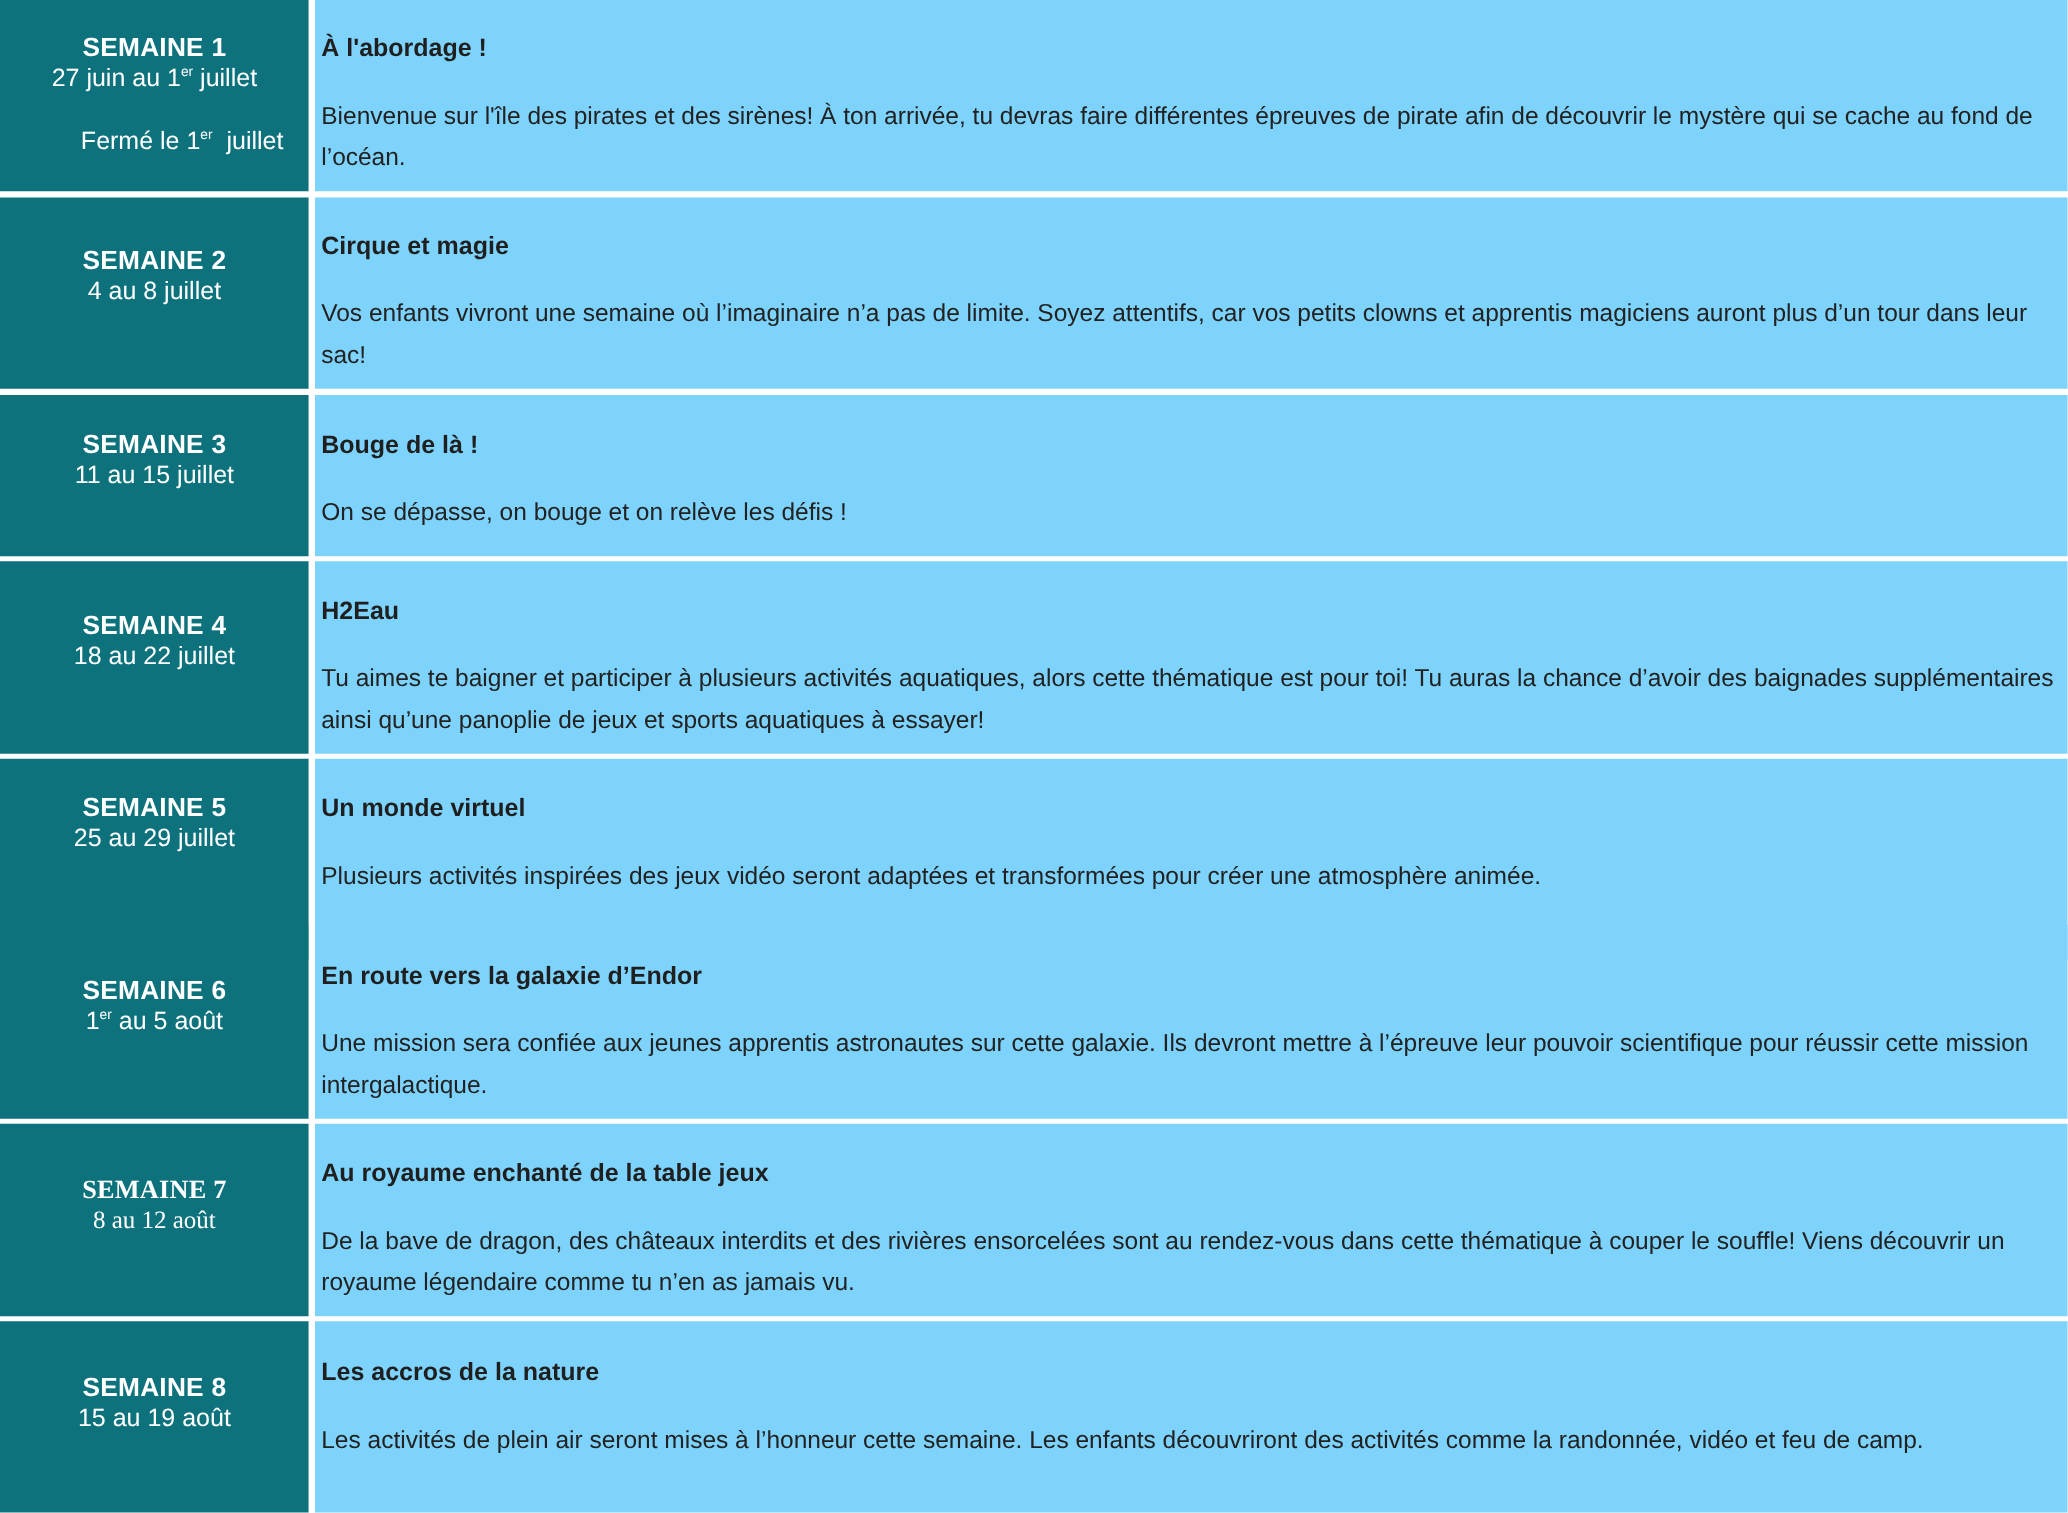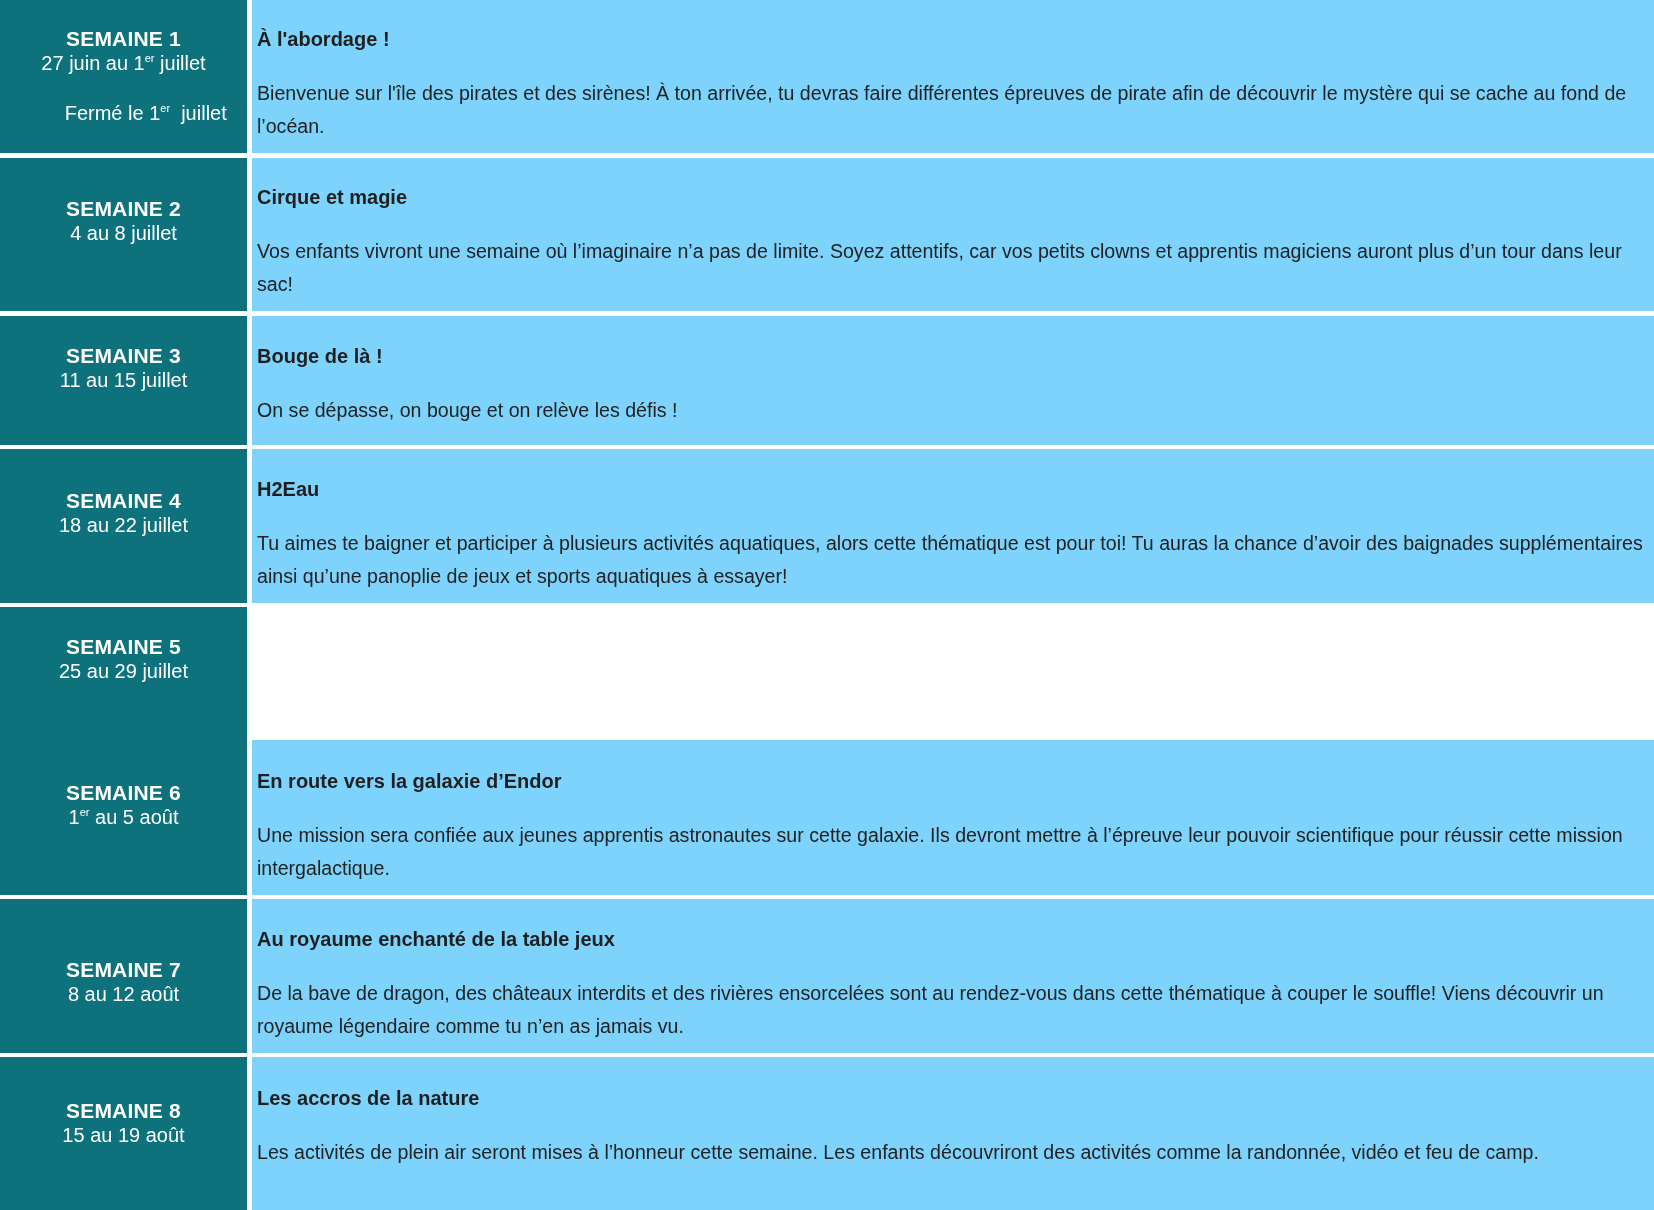--- a/index.html
+++ b/index.html
@@ -142,38 +142,42 @@
       <p class="desc-body">Tu aimes te baigner et participer à plusieurs activités aquatiques, alors cette thématique est pour toi! Tu auras la chance d’avoir des baignades supplémentaires ainsi qu’une panoplie de jeux et sports aquatiques à essayer!</p>
     </div>
   </div>
 
   <div class="row" style="top:607px;height:161px;">
     <div class="week-cell top" style="padding-top:27px;">
       <div class="week-label">SEMAINE 5</div>
       <div class="week-date">25 au 29 juillet</div>
     </div>
     <div class="gap"></div>
+    <div class="desc-cell" style="padding-top:28px;">
+      <p class="desc-title">Un monde virtuel</p>
+      <p class="desc-body">Plusieurs activités inspirées des jeux vidéo seront adaptées et transformées pour créer une atmosphère animée.</p>
+    </div>
   </div>
 
   <div class="row" style="top:740px;height:155px;">
     <div class="week-cell top" style="padding-top:40px;">
       <div class="week-label">SEMAINE 6</div>
       <div class="week-date">
         <span>1</span><sup>er</sup><span> au 5 août</span>
       </div>
     </div>
     <div class="gap"></div>
     <div class="desc-cell" style="padding-top:29px;">
       <p class="desc-title">En route vers la galaxie d’Endor</p>
       <p class="desc-body">Une mission sera confiée aux jeunes apprentis astronautes sur cette galaxie. Ils devront mettre à l’épreuve leur pouvoir scientifique pour réussir cette mission intergalactique.</p>
     </div>
   </div>
 
   <div class="row" style="top:899px;height:154px;">
-    <div class="week-cell top" style="padding-top:58px;">
+    <div class="week-cell top" style="padding-top:40px;font-family:Liberation Serif, serif;">
       <div class="week-label">SEMAINE 7</div>
       <div class="week-date">8 au 12 août</div>
     </div>
     <div class="gap"></div>
     <div class="desc-cell" style="padding-top:28px;">
       <p class="desc-title">Au royaume enchanté de la table jeux</p>
       <p class="desc-body">De la bave de dragon, des châteaux interdits et des rivières ensorcelées sont au rendez-vous dans cette thématique à couper le souffle! Viens découvrir un royaume légendaire comme tu n’en as jamais vu.</p>
     </div>
   </div>
 

